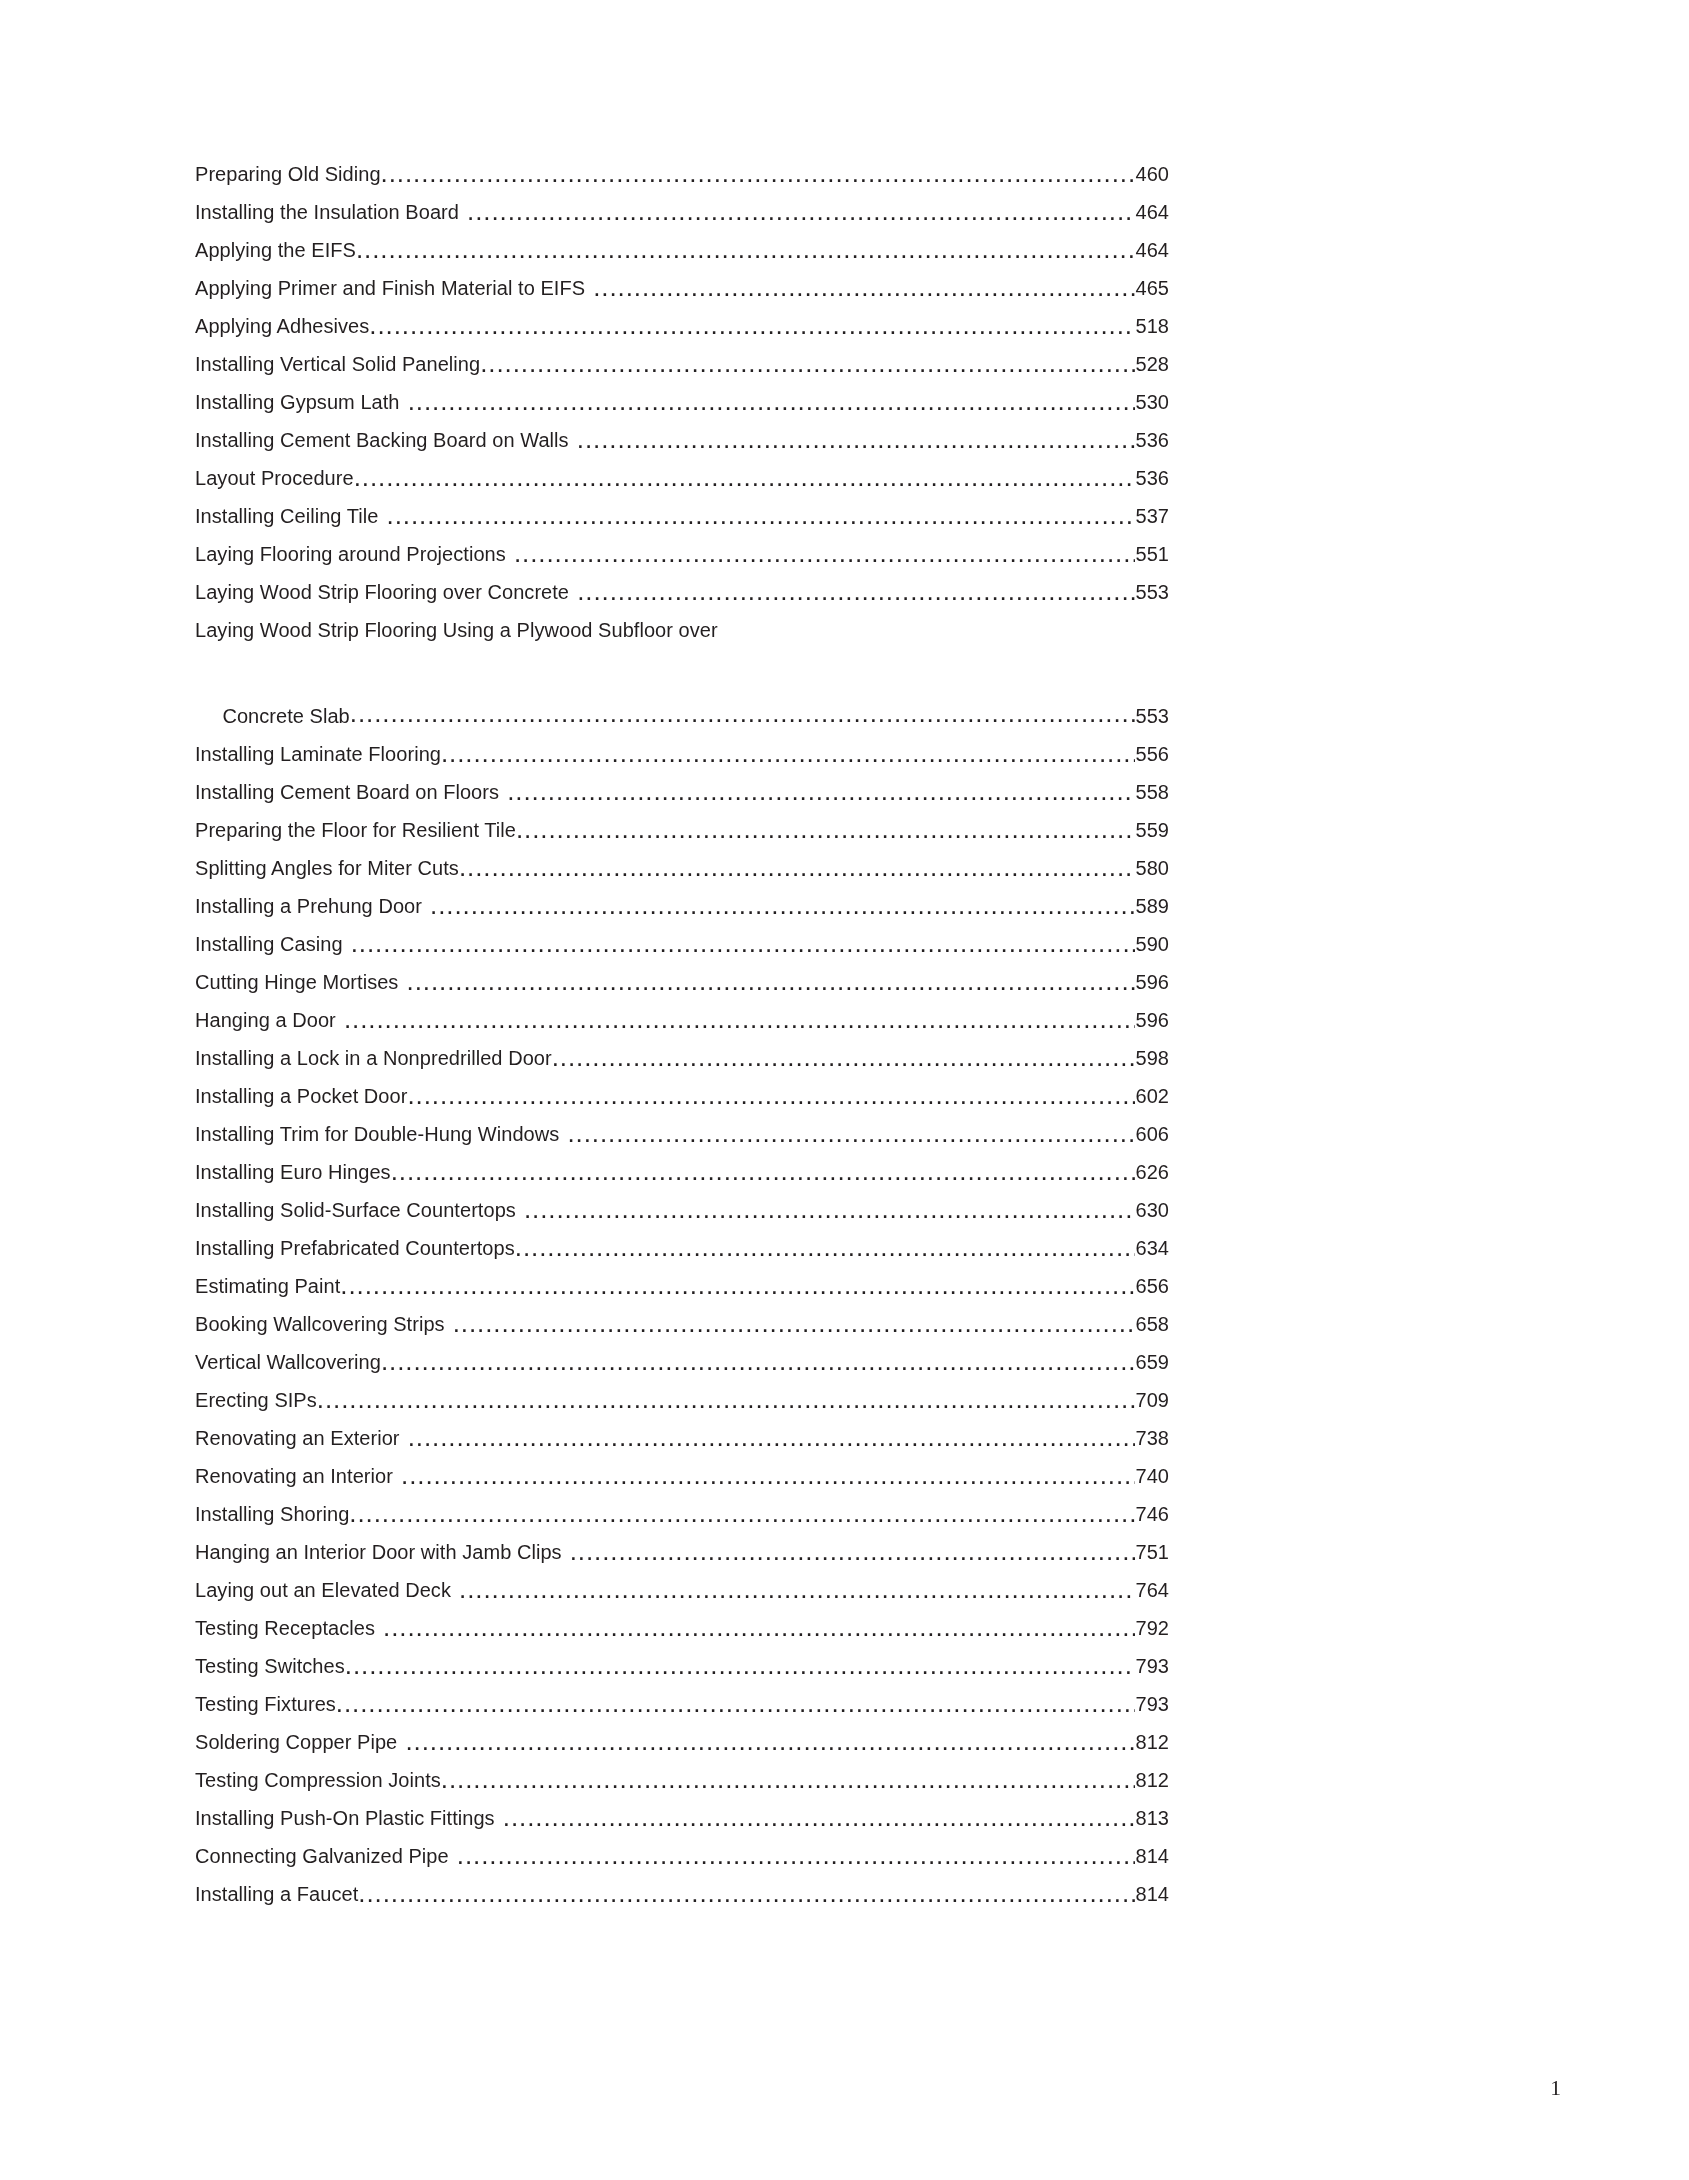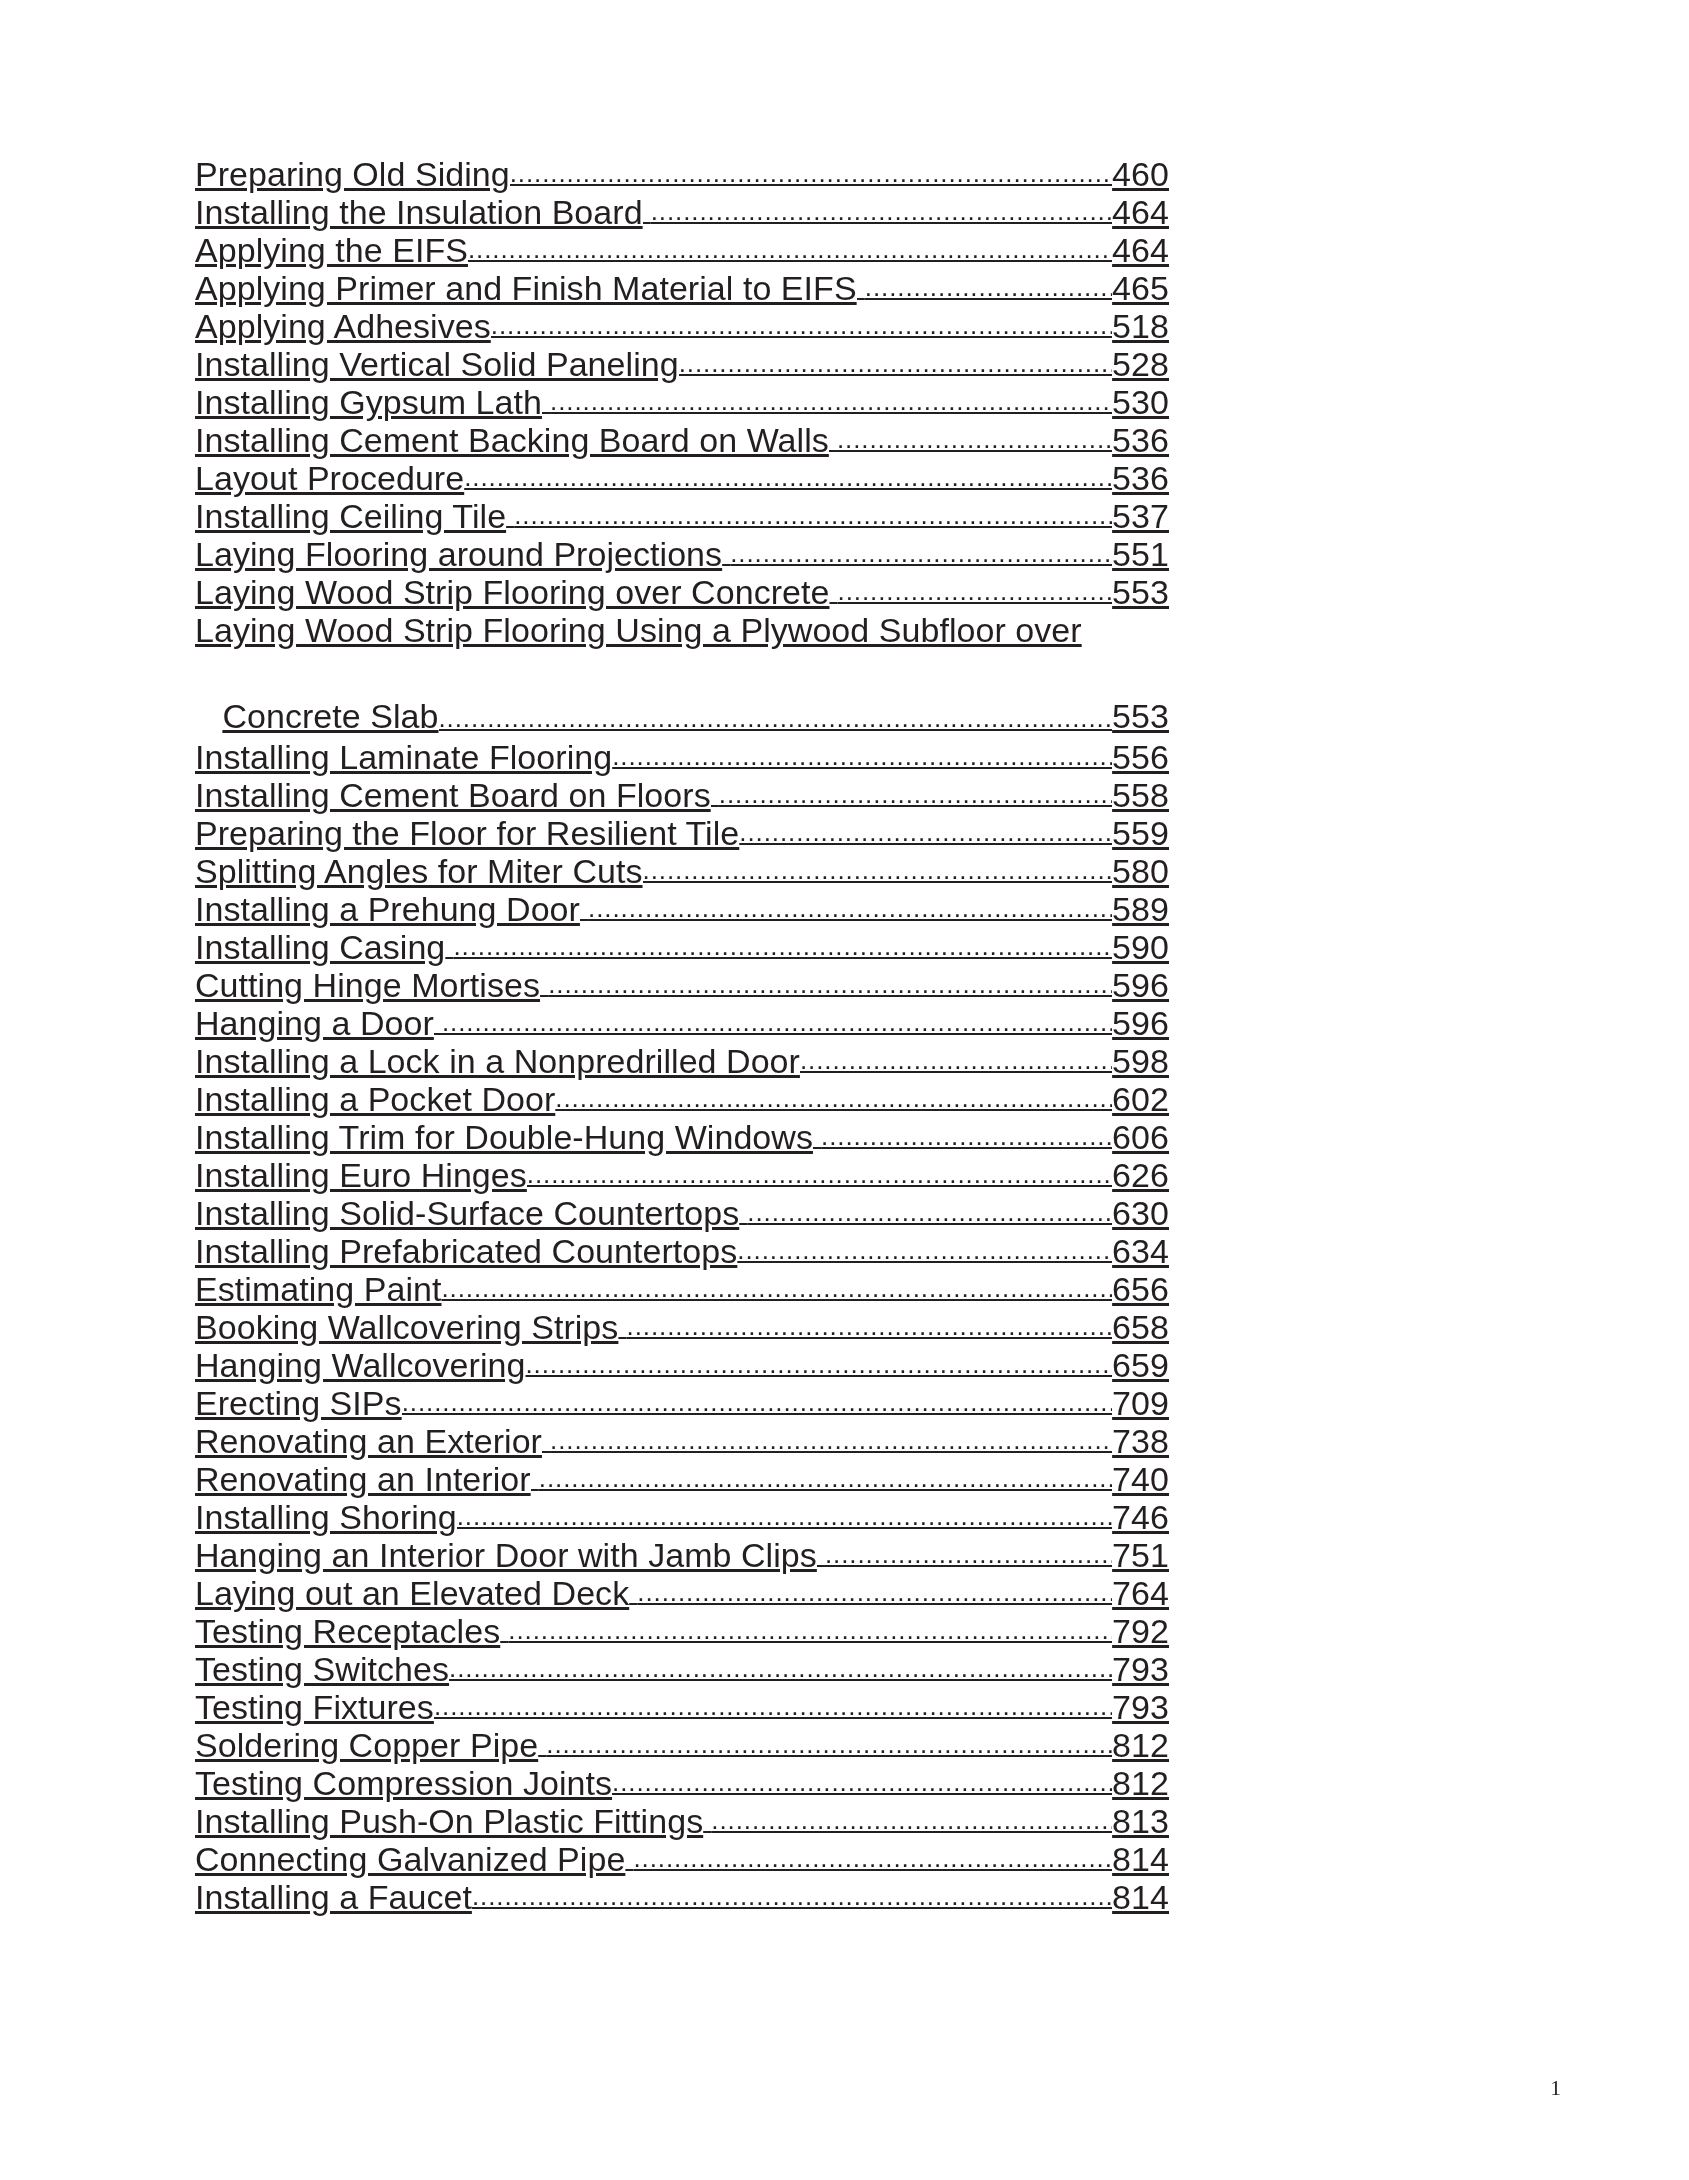--- a/index.html
+++ b/index.html
@@ -21,25 +21,24 @@
   .toc {
     position: absolute;
     left: 195px;
     top: 155px;
     width: 974px;
   }
   .toc-entry {
     display: flex;
     align-items: flex-start;
     width: 100%;
-    font-size: 34px;
+    font-size: 20px;
     line-height: 38px;
     letter-spacing: 0.05px;
     white-space: nowrap;
-    text-decoration: underline;
   }
   .toc-entry.wrapped {
     display: block;
     white-space: normal;
   }
   .entry-title {
     flex: 0 0 auto;
   }
   .leader {
     flex: 1 1 auto;
@@ -231,21 +230,21 @@
         <span class="entry-title">Estimating Paint</span>
         <span class="leader"></span>
         <span class="page-num">656</span>
       </div>
       <div class="toc-entry gap-before-dots">
         <span class="entry-title">Booking Wallcovering Strips</span>
         <span class="leader"></span>
         <span class="page-num">658</span>
       </div>
       <div class="toc-entry">
-        <span class="entry-title">Hanging Wallcovering</span>
+        <span class="entry-title">Vertical Wallcovering</span>
         <span class="leader"></span>
         <span class="page-num">659</span>
       </div>
       <div class="toc-entry">
         <span class="entry-title">Erecting SIPs</span>
         <span class="leader"></span>
         <span class="page-num">709</span>
       </div>
       <div class="toc-entry gap-before-dots">
         <span class="entry-title">Renovating an Exterior</span>

